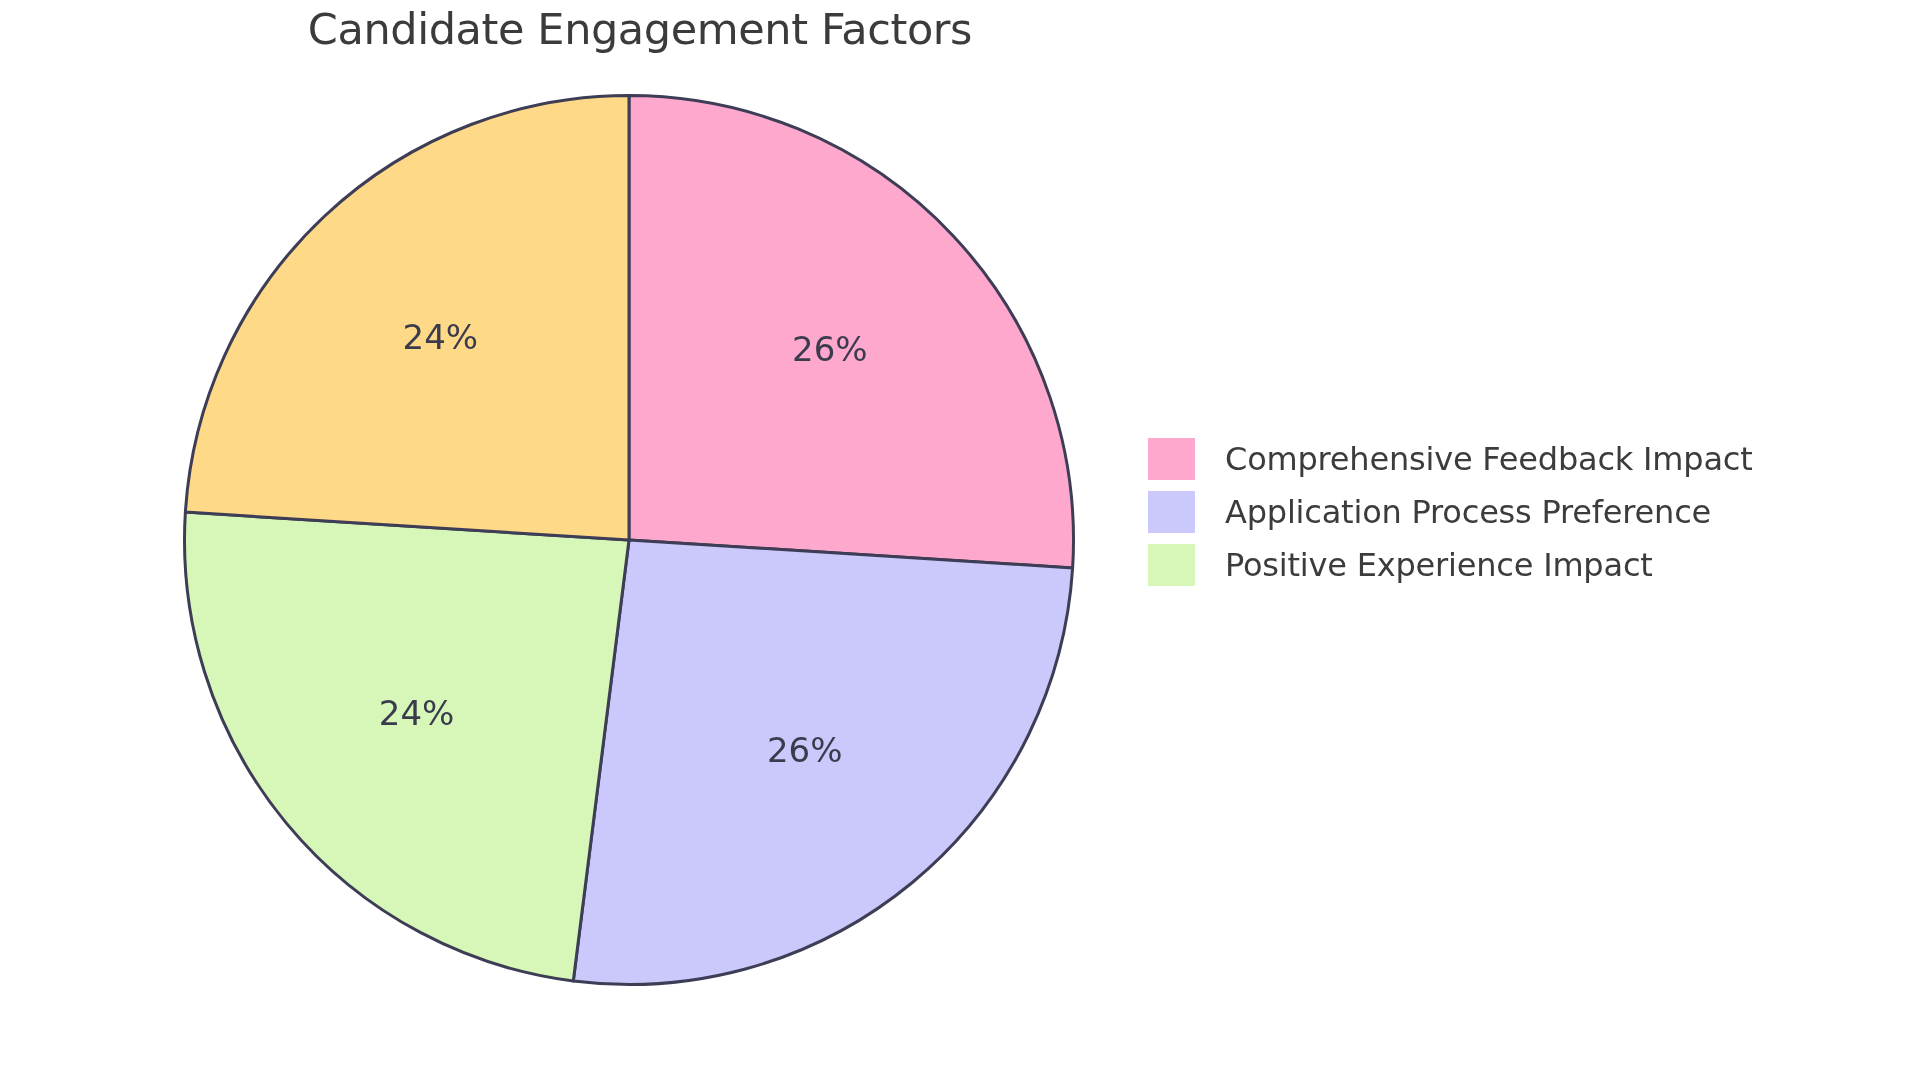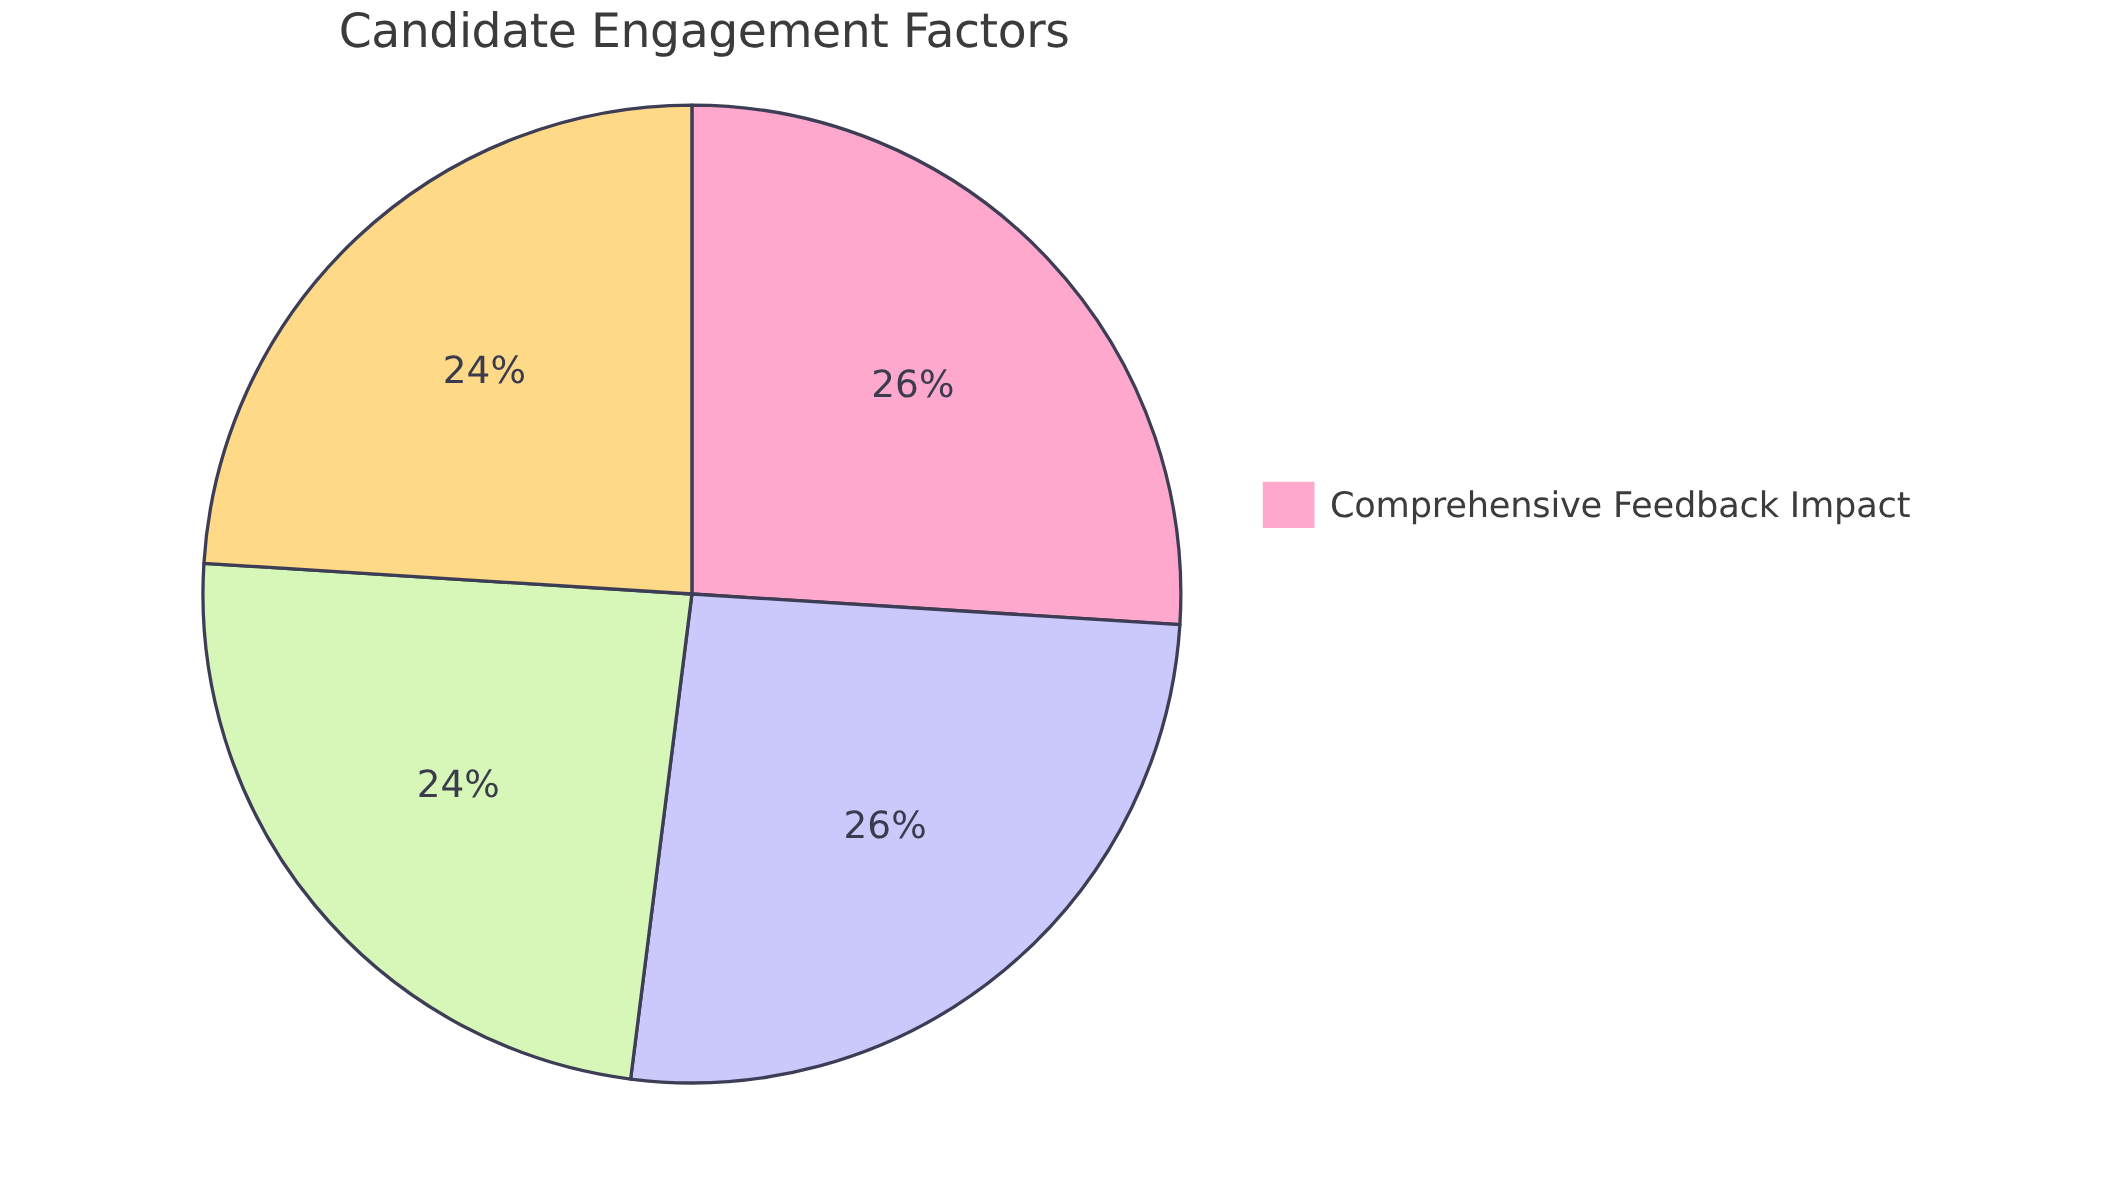--- a/index.html
+++ b/index.html
@@ -66,21 +66,21 @@
     height: 53px;
   }
 
   .legend-swatch {
     width: 47px;
     height: 42px;
     flex: 0 0 auto;
   }
 
   .legend-label {
-    margin-left: 14px;
+    margin-left: 30px;
     font-size: 32px;
     font-weight: 400;
     color: #3c3c3c;
     letter-spacing: -0.2px;
     white-space: nowrap;
     font-family: "DejaVu Sans", "Liberation Sans", sans-serif;
   }
 </style>
 </head>
 <body>
@@ -102,15 +102,23 @@
         <text x="416.65" y="715.67" class="slice-label" fill="#3b3b4e">24%</text>
         <text x="440.35" y="339.10" class="slice-label" fill="#3b3b4e">24%</text>
       </g>
   </svg>
 
   <div id="legend">
       <div class="legend-item">
         <span class="legend-swatch" style="background: rgb(255, 168, 206);"></span>
         <span class="legend-label">Comprehensive Feedback Impact</span>
       </div>
+      <div class="legend-item">
+        <span class="legend-swatch" style="background: rgb(203, 201, 251);"></span>
+        <span class="legend-label">Application Process Preference</span>
+      </div>
+      <div class="legend-item">
+        <span class="legend-swatch" style="background: rgb(214, 247, 183);"></span>
+        <span class="legend-label">Positive Experience Impact</span>
+      </div>
     </div>
 
 </div>
 
 </body></html>

